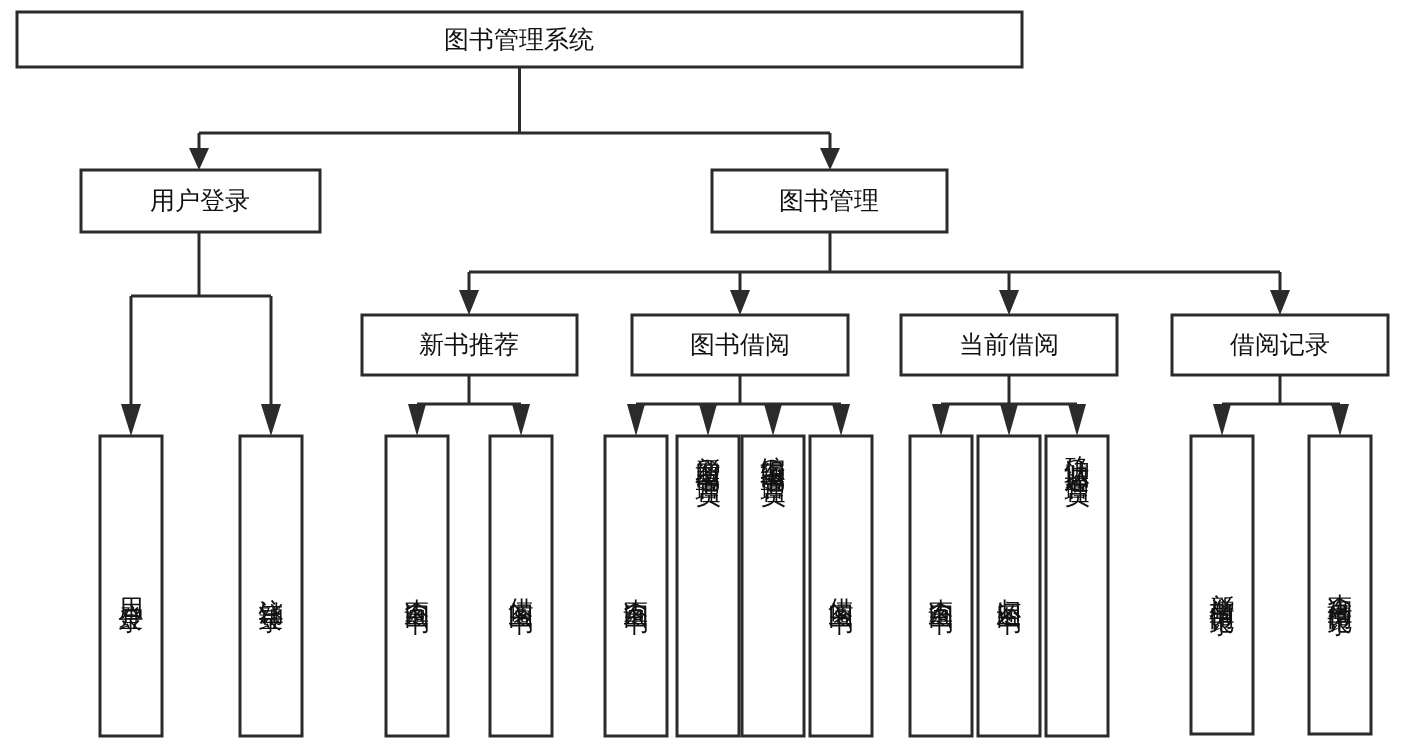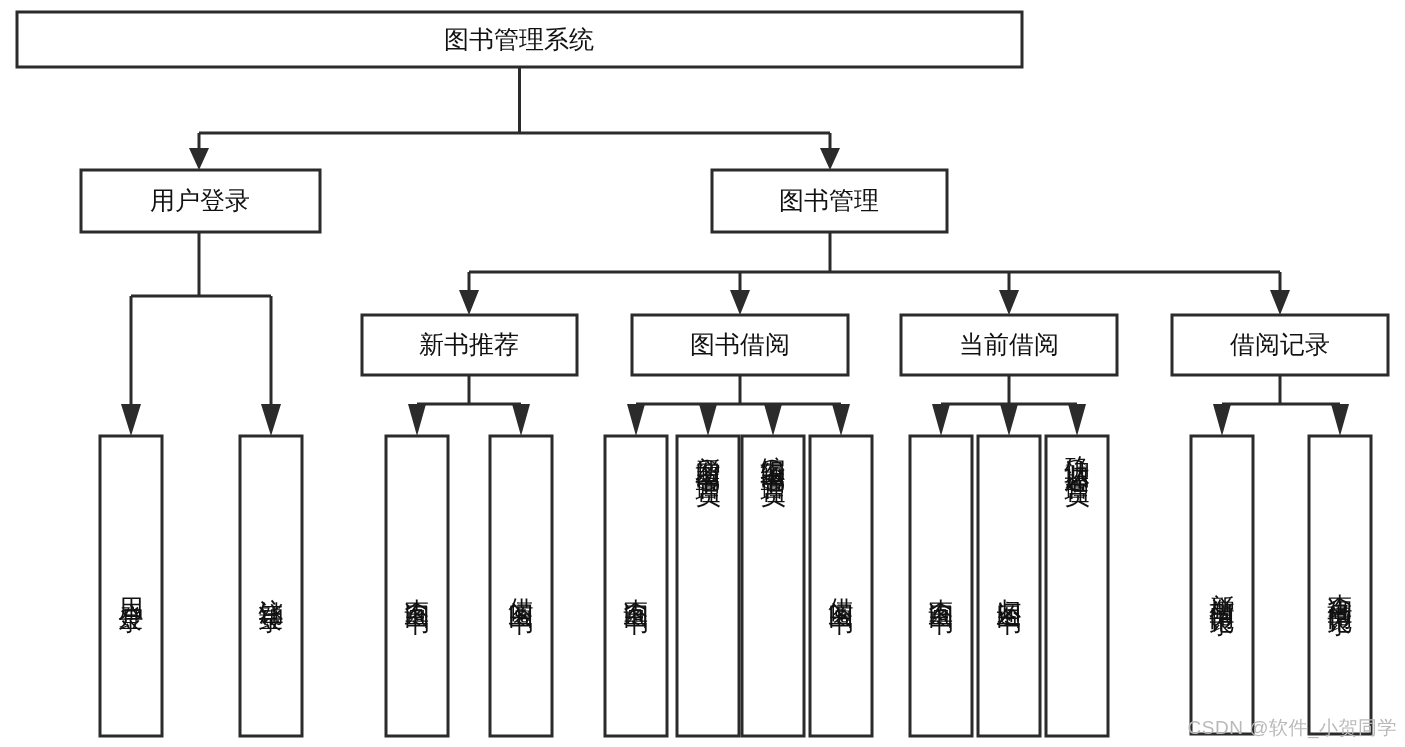--- a/index.html
+++ b/index.html
@@ -244,14 +244,13 @@
     <span class="leaf-label">确认归还（管理员）</span>
   </div>
 
   <div class="leaf-label-wrap" style="left:1191px; top:436px; width:62px; height:298px;">
     <span class="leaf-label">新增借阅记录</span>
   </div>
   <div class="leaf-label-wrap" style="left:1309px; top:436px; width:62px; height:298px;">
     <span class="leaf-label">查询借阅记录</span>
   </div>
 
-  <div id="watermark">CSDN @软件_小贺同学</div>
 </div>
 
 </body></html>

